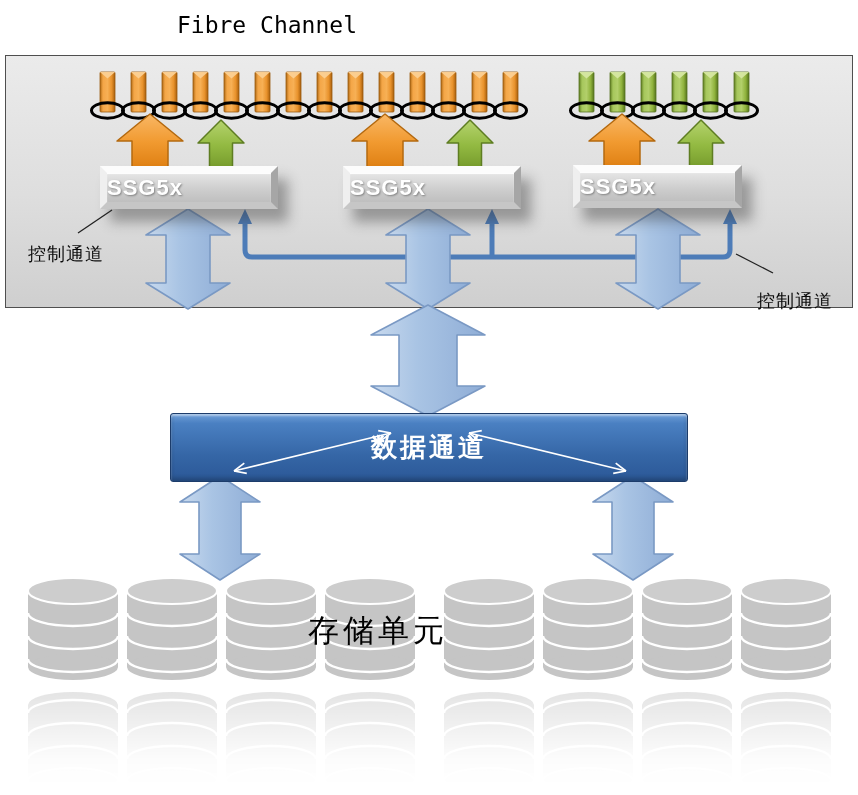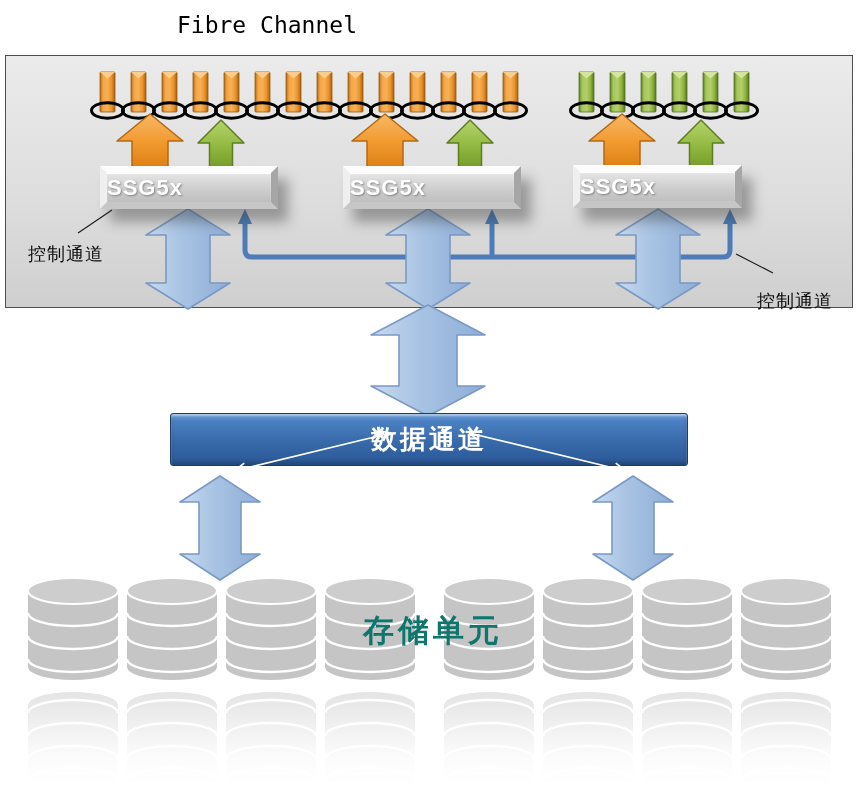--- a/index.html
+++ b/index.html
@@ -20,29 +20,29 @@
        box-shadow:10px 13px 12px rgba(55,55,55,.42), inset 0 1px 1px #ffffff;
        display:flex;align-items:center;justify-content:flex-start;}
   .ssg span{color:#fff;font-weight:bold;font-size:22px;letter-spacing:1px;
             text-shadow:1px 1px 2px rgba(0,0,0,.35);}
   #ssg-1{left:100px;top:166px;width:178px;}
   #ssg-2{left:343px;top:166px;width:178px;}
   #ssg-3{left:573px;top:165px;width:169px;}
   .note{position:absolute;font-size:18px;color:#0a0a0a;letter-spacing:1px;z-index:4;white-space:nowrap;}
   #note-parallel{left:28px;top:242px;}
   #note-control{left:757px;top:289px;}
-  .bar{position:absolute;left:170px;top:413px;width:518px;height:53px;box-sizing:border-box;
+  .bar{position:absolute;left:170px;top:413px;width:518px;height:69px;box-sizing:border-box;
        background:linear-gradient(180deg,#6f9fd8 0%,#4a80c2 14%,#3566a6 62%,#2b5897 100%);
        border:1px solid #1c3c6b;border-radius:3px;z-index:3;
        box-shadow:inset 0 2px 2px rgba(255,255,255,.45), inset 0 -3px 4px rgba(0,0,0,.22);
        display:flex;align-items:center;justify-content:center;}
   .bar-label{color:#fff;font-weight:bold;font-size:26px;letter-spacing:3px;position:relative;z-index:2;}
   .bar svg{position:absolute;left:0;top:0;}
-  .storage-label{position:absolute;left:308px;top:610px;width:250px;text-align:center;
-                 font-size:31px;font-weight:bold;color:#0f766e;letter-spacing:4px;z-index:4;}
+  .storage-label{position:absolute;left:308px;top:610px;width:250px;text-align:left;
+                 font-size:31px;font-weight:normal;color:#000000;letter-spacing:4px;z-index:4;}
 </style>
 </head>
 <body>
 
 <div class="canvas">
 
   <div id="title-fc" class="title">Fibre Channel</div>
 
   <div class="panel"></div>
 

